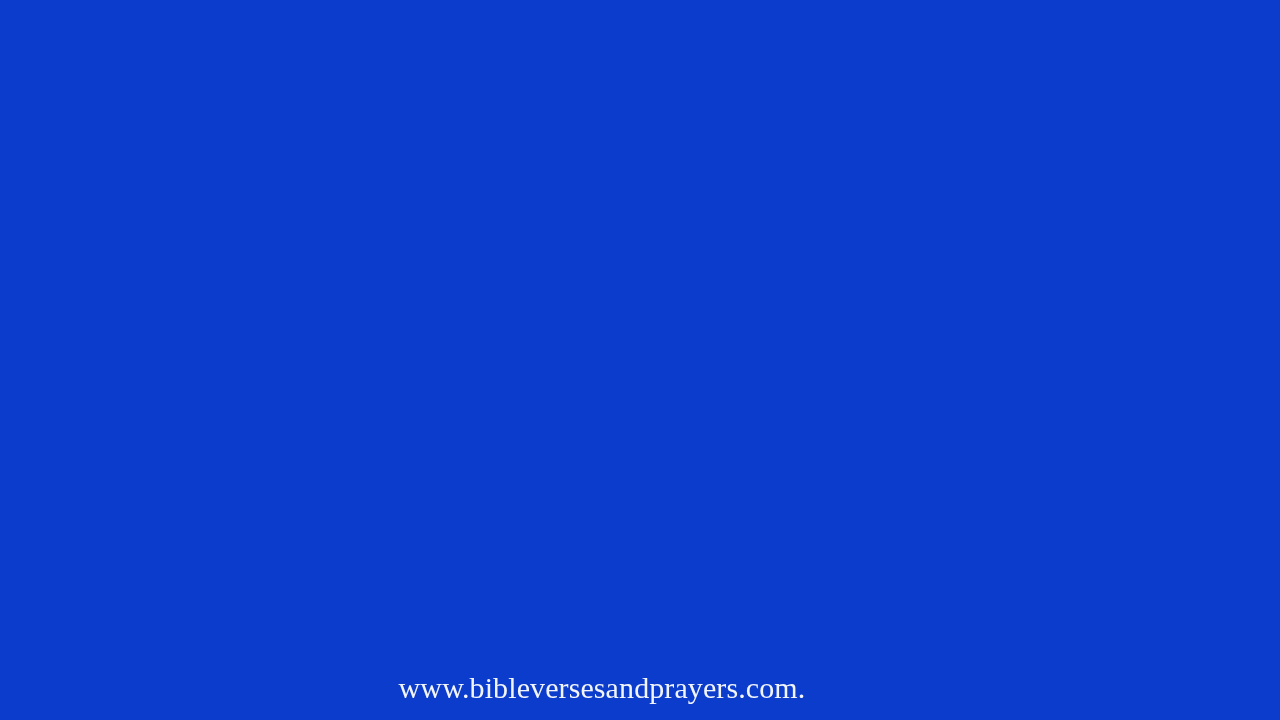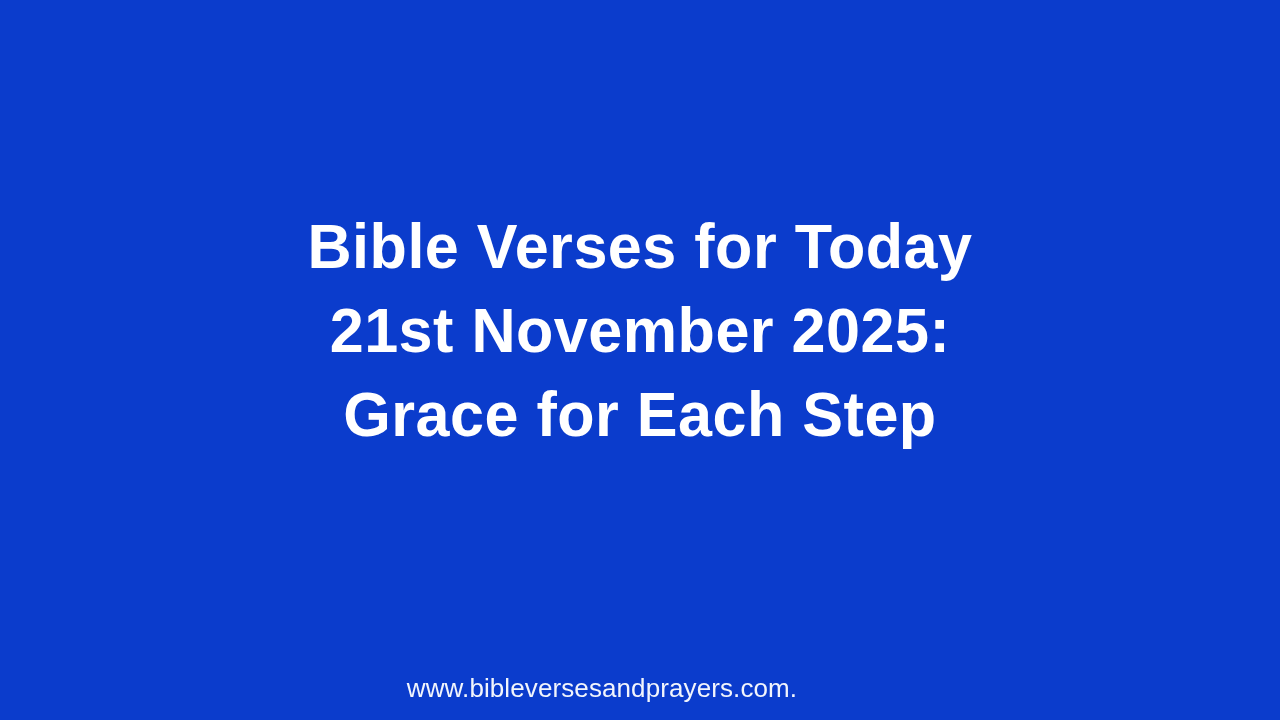--- a/index.html
+++ b/index.html
@@ -47,36 +47,31 @@
   #footer {
     position: absolute;
     left: 0;
     right: 0;
     bottom: 16px;
     text-align: center;
   }
   #footer-url {
     display: inline-block;
     color: #f2f5fc;
-    font-family: Liberation Sans, sans-serif;
+    font-family: Liberation Serif, serif;
     font-weight: normal;
-    font-size: 26px;
+    font-size: 30px;
     line-height: 32px;
     letter-spacing: 0.1px;
     transform: translateX(-38px);
   }
 </style>
 </head>
 <body>
 
 <div id="slide">
 
-  <div id="title-block">
-    <span class="title-line">Bible Verses for Today</span>
-    <span class="title-line">21st November 2025:</span>
-    <span class="title-line">Grace for Each Step</span>
-  </div>
 
   <div id="footer">
     <span id="footer-url">www.bibleversesandprayers.com.</span>
   </div>
 
 </div>
 
 </body></html>

